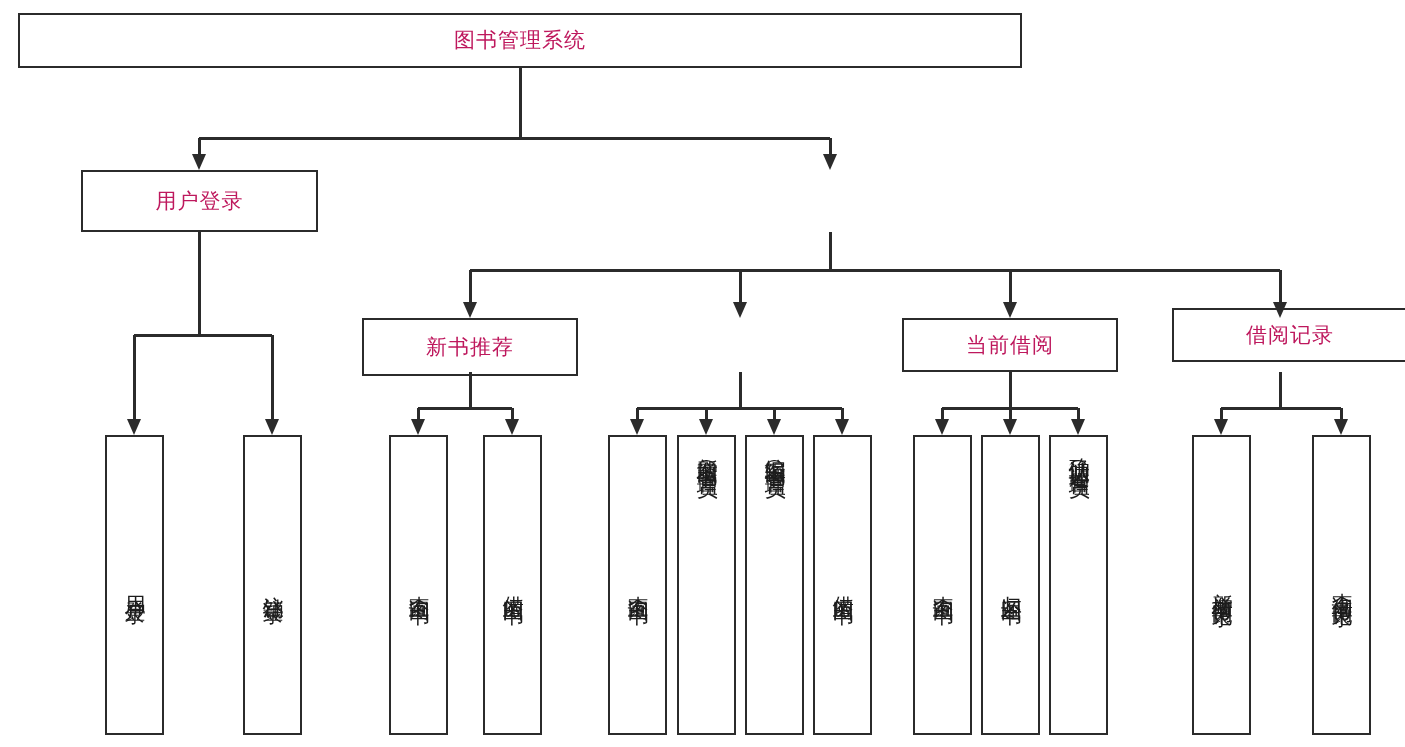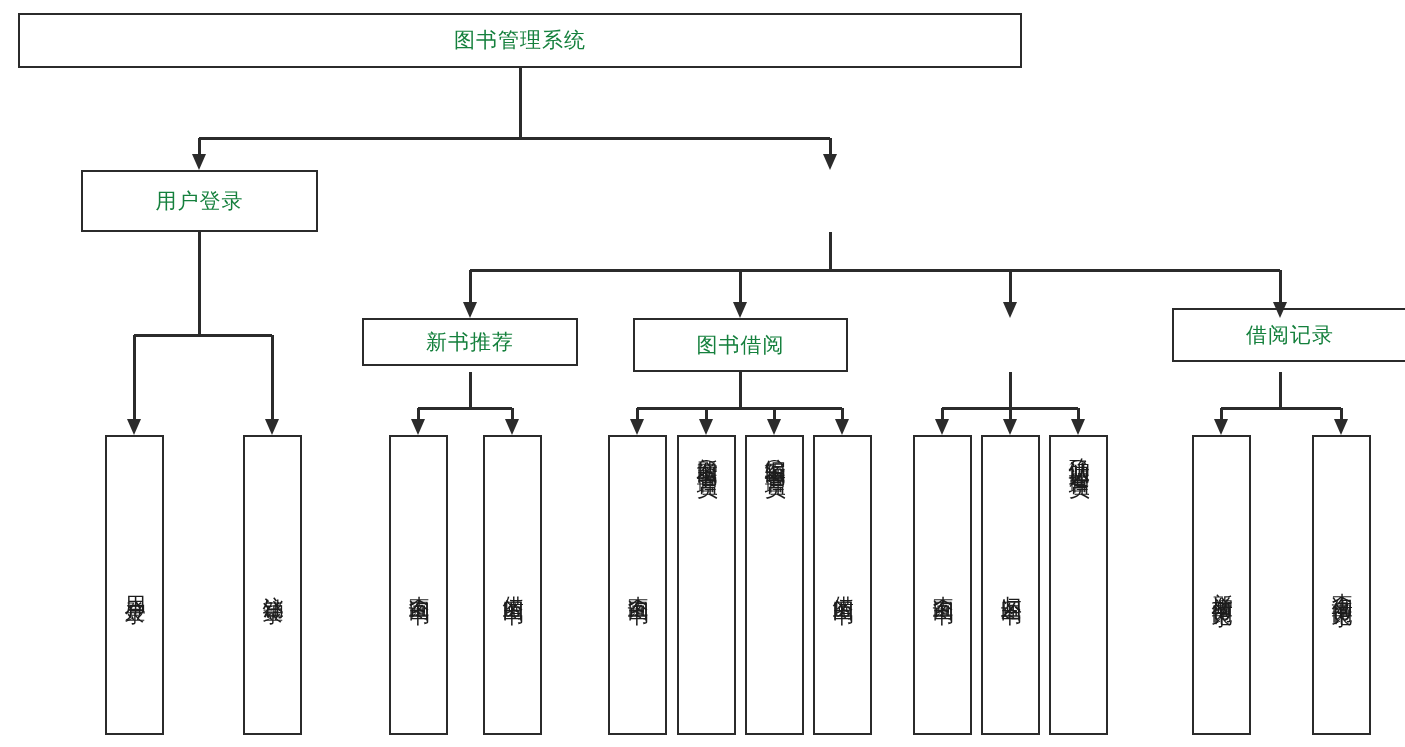--- a/index.html
+++ b/index.html
@@ -21,21 +21,21 @@
     background:#ffffff;
     border:2px solid #2b2b2b;
     display:flex;
     align-items:center;
     justify-content:center;
   }
   .node .lbl{
     font-size:21px;
     line-height:1.25;
     letter-spacing:1px;
-    color:#15803d;
+    color:#be185d;
     white-space:nowrap;
     text-align:center;
   }
   
   .leaf{
     position:absolute;
     box-sizing:border-box;
     background:#ffffff;
     border:2px solid #2b2b2b;
     display:flex;
@@ -82,25 +82,25 @@
 <div id="canvas">
 
   <div class="node" id="node-root" style="left: 18px; top: 13px; width: 1004px; height: 55px;">
     <span class="lbl">图书管理系统</span>
   </div>
 
   <div class="node" id="node-l2-0" style="left: 81px; top: 170px; width: 237px; height: 62px;">
     <span class="lbl">用户登录</span>
   </div>
 
-  <div class="node" id="node-l3-0" style="left: 362px; top: 318px; width: 216px; height: 48px;">
+  <div class="node" id="node-l3-0" style="left: 362px; top: 318px; width: 216px; height: 58px;">
     <span class="lbl">新书推荐</span>
   </div>
-  <div class="node" id="node-l3-1" style="left: 633px; top: 318px; width: 215px; height: 54px;">
-    <span class="lbl">图书借阅</span>
+  <div class="node" id="node-l3-2" style="left: 902px; top: 318px; width: 216px; height: 54px;">
+    <span class="lbl">当前借阅</span>
   </div>
   <div class="node" id="node-l3-3" style="left: 1172px; top: 308px; width: 236px; height: 54px;">
     <span class="lbl">借阅记录</span>
   </div>
 
   <div id="leaf-layer">
       <div class="leaf" style="left: 105px; top: 435px; width: 59px; height: 300px;">
         <span class="vlbl">用户登录</span>
       </div>
       <div class="leaf" style="left: 243px; top: 435px; width: 59px; height: 300px;">

